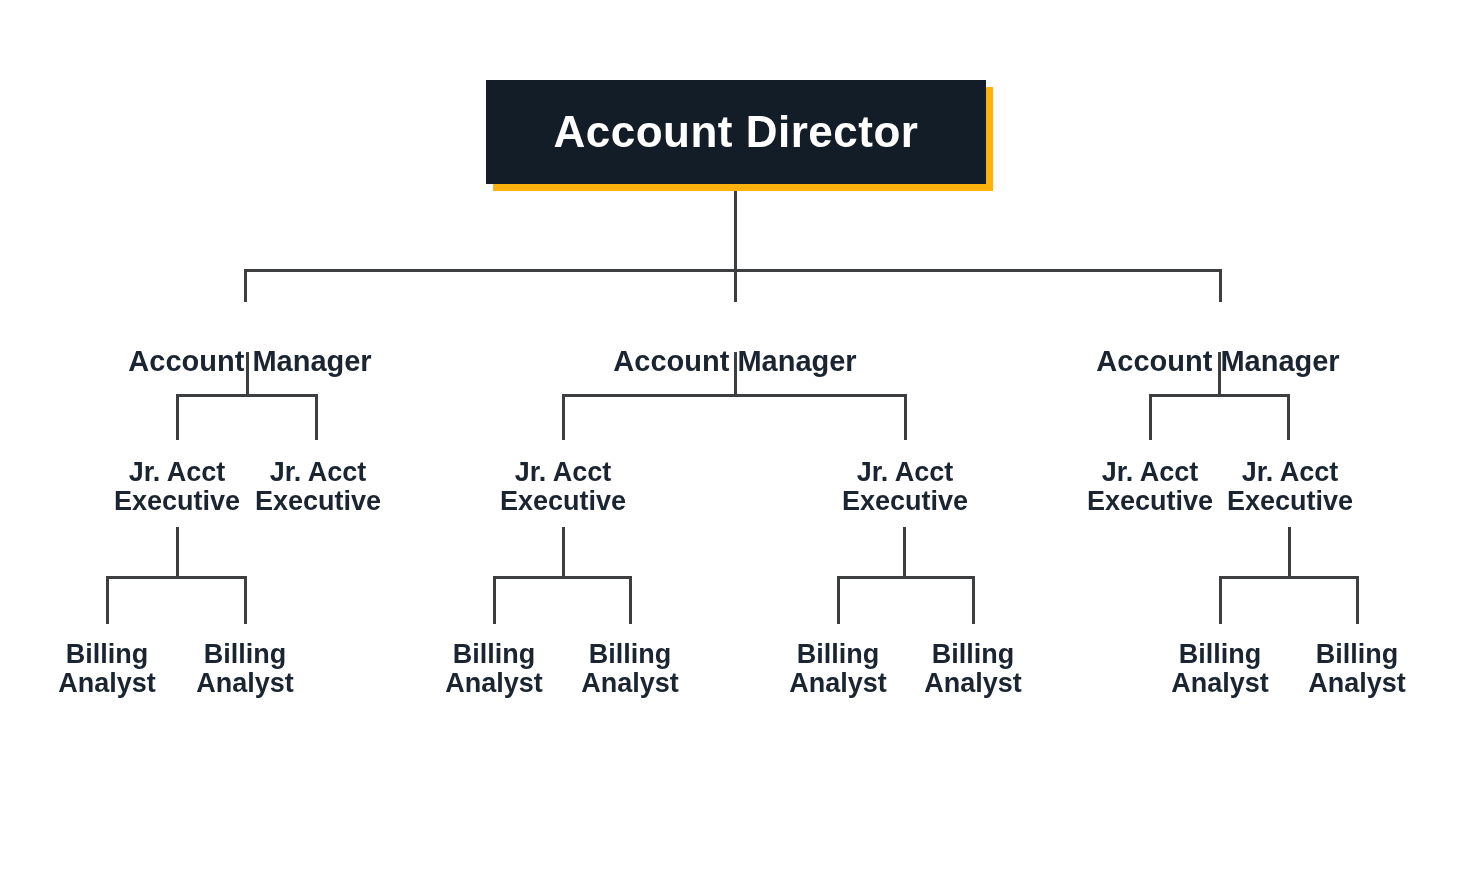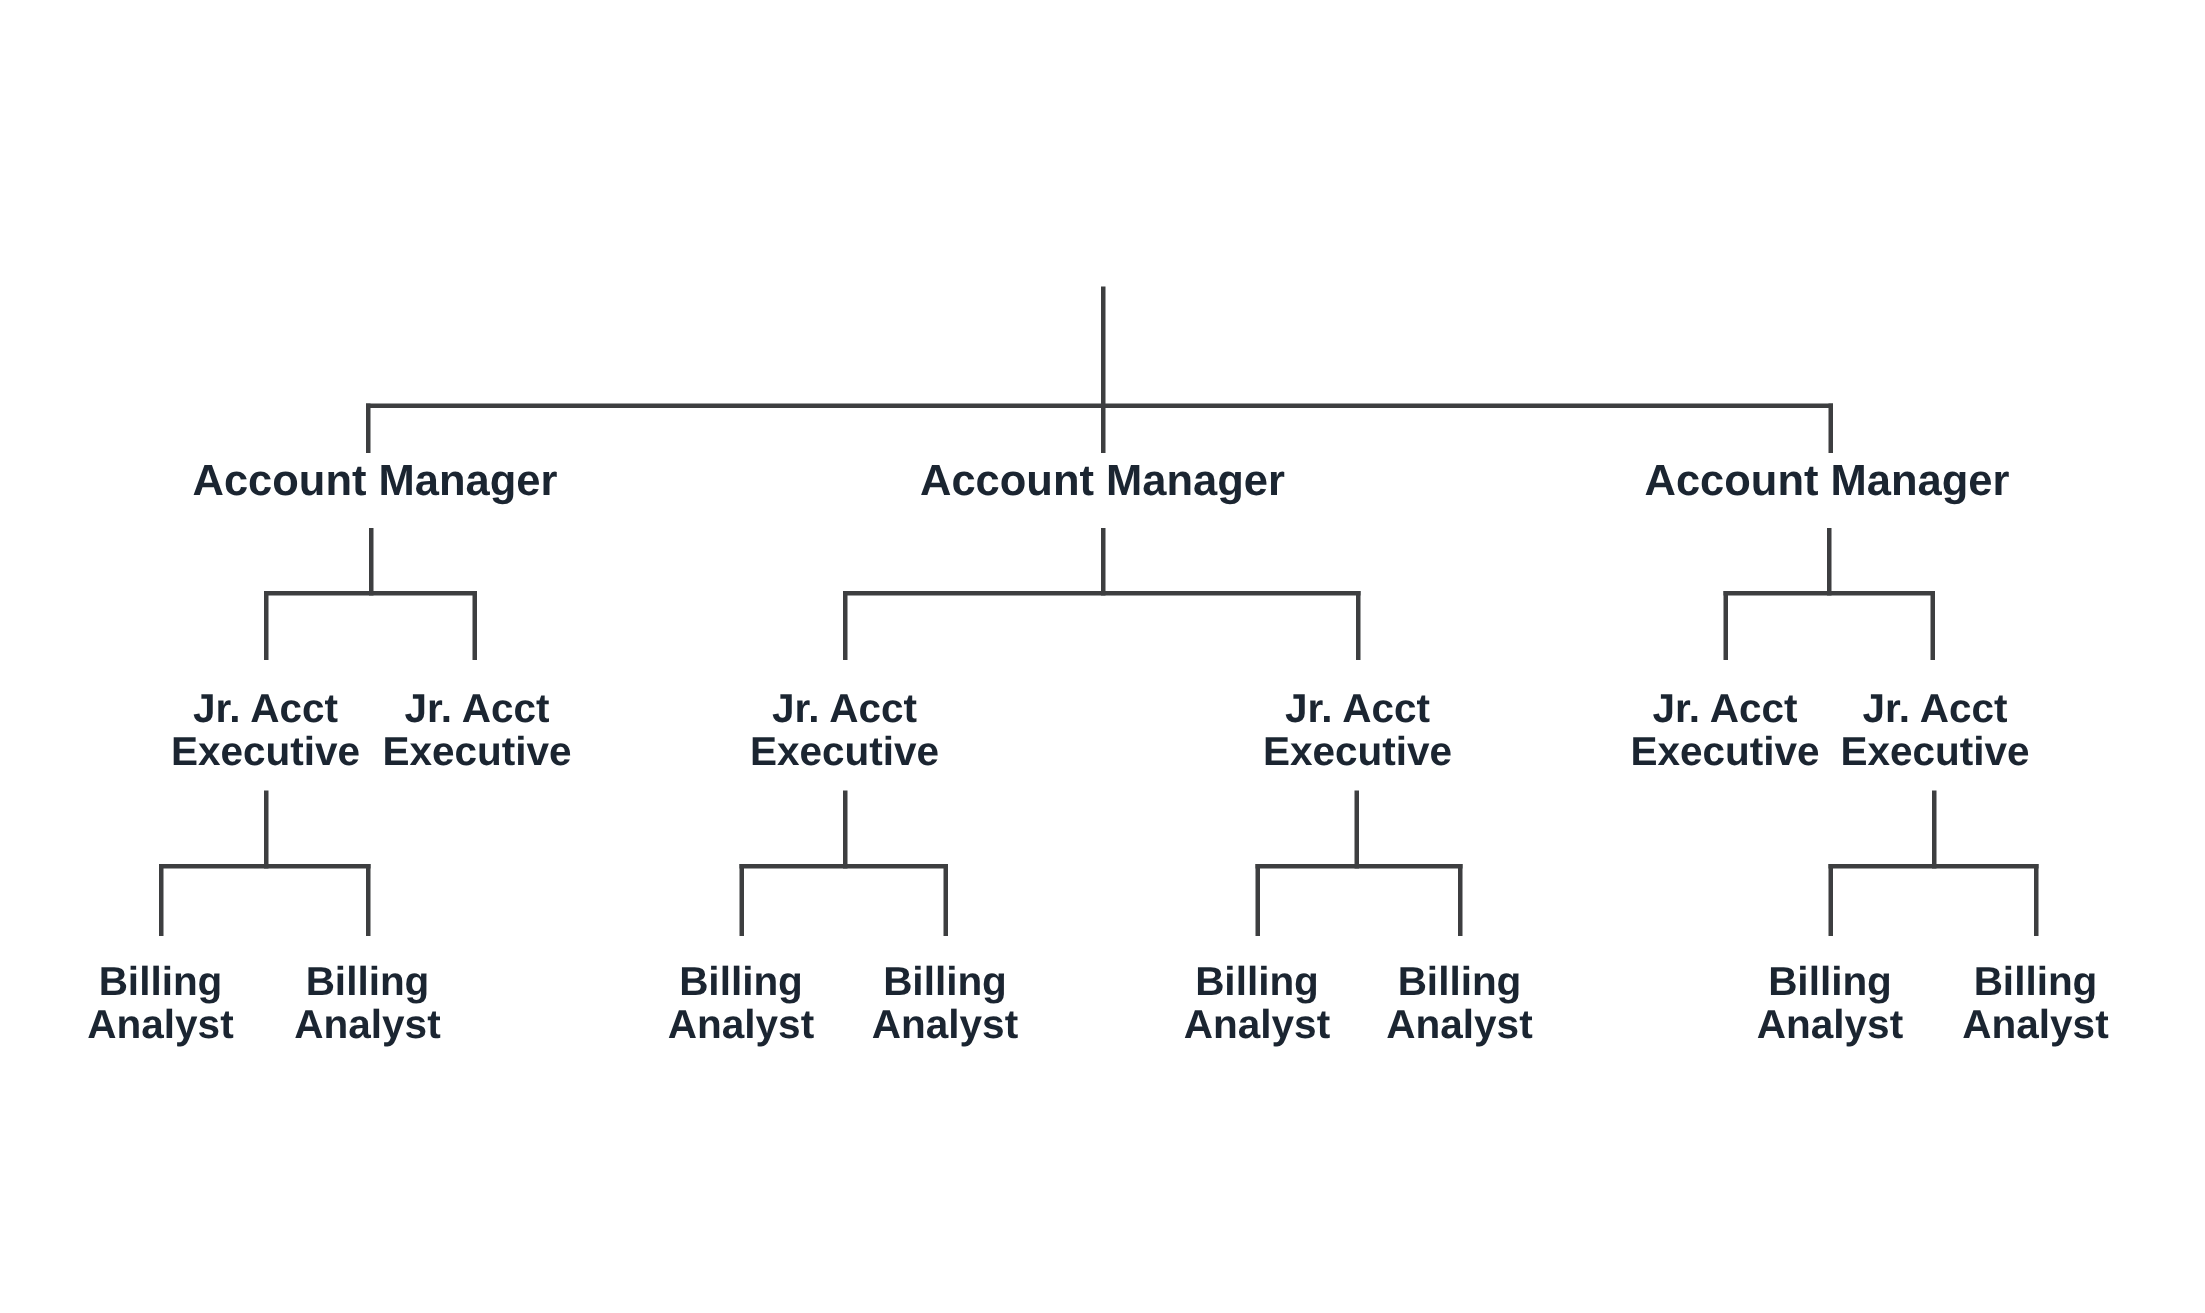--- a/index.html
+++ b/index.html
@@ -33,21 +33,21 @@
     border-top:3px solid var(--line);
     border-right:3px solid var(--line);
     border-bottom:none;
     background:transparent;
   }
 
   
   .lbl{
     position:absolute;text-align:center;color:var(--ink);font-weight:700;
   }
-  .lbl.manager{font-size:29px;line-height:36px;white-space:nowrap;}
+  .lbl.manager{font-size:29px;line-height:36px;white-space:nowrap;margin-top:40px;}
   .lbl.exec,.lbl.analyst{font-size:27px;line-height:29px;}
 
   
   #v-root{left:734px;top:191px;height:111px;}
   #br1{left:244px;top:269px;width:978px;height:33px;}
 
   
   #m1{left:100px;top:303px;width:300px;}
   #m2{left:585px;top:303px;width:300px;}
   #m3{left:1068px;top:303px;width:300px;}
@@ -90,20 +90,23 @@
   #a5{left:772px;top:640px;width:132px;}
   #a6{left:907px;top:640px;width:132px;}
   #a7{left:1154px;top:640px;width:132px;}
   #a8{left:1291px;top:640px;width:132px;}
 </style>
 </head>
 <body>
 
 <div class="stage">
 
+  <div class="root-box">
+    <span class="root-label">Account Director</span>
+  </div>
 
   <div class="vline" id="v-root"></div>
   <div class="bracket" id="br1"></div>
 
   <div class="lbl manager" id="m1">Account Manager</div>
   <div class="lbl manager" id="m2">Account Manager</div>
   <div class="lbl manager" id="m3">Account Manager</div>
 
   <div class="vline" id="ms1"></div>
   <div class="vline" id="ms2"></div>

